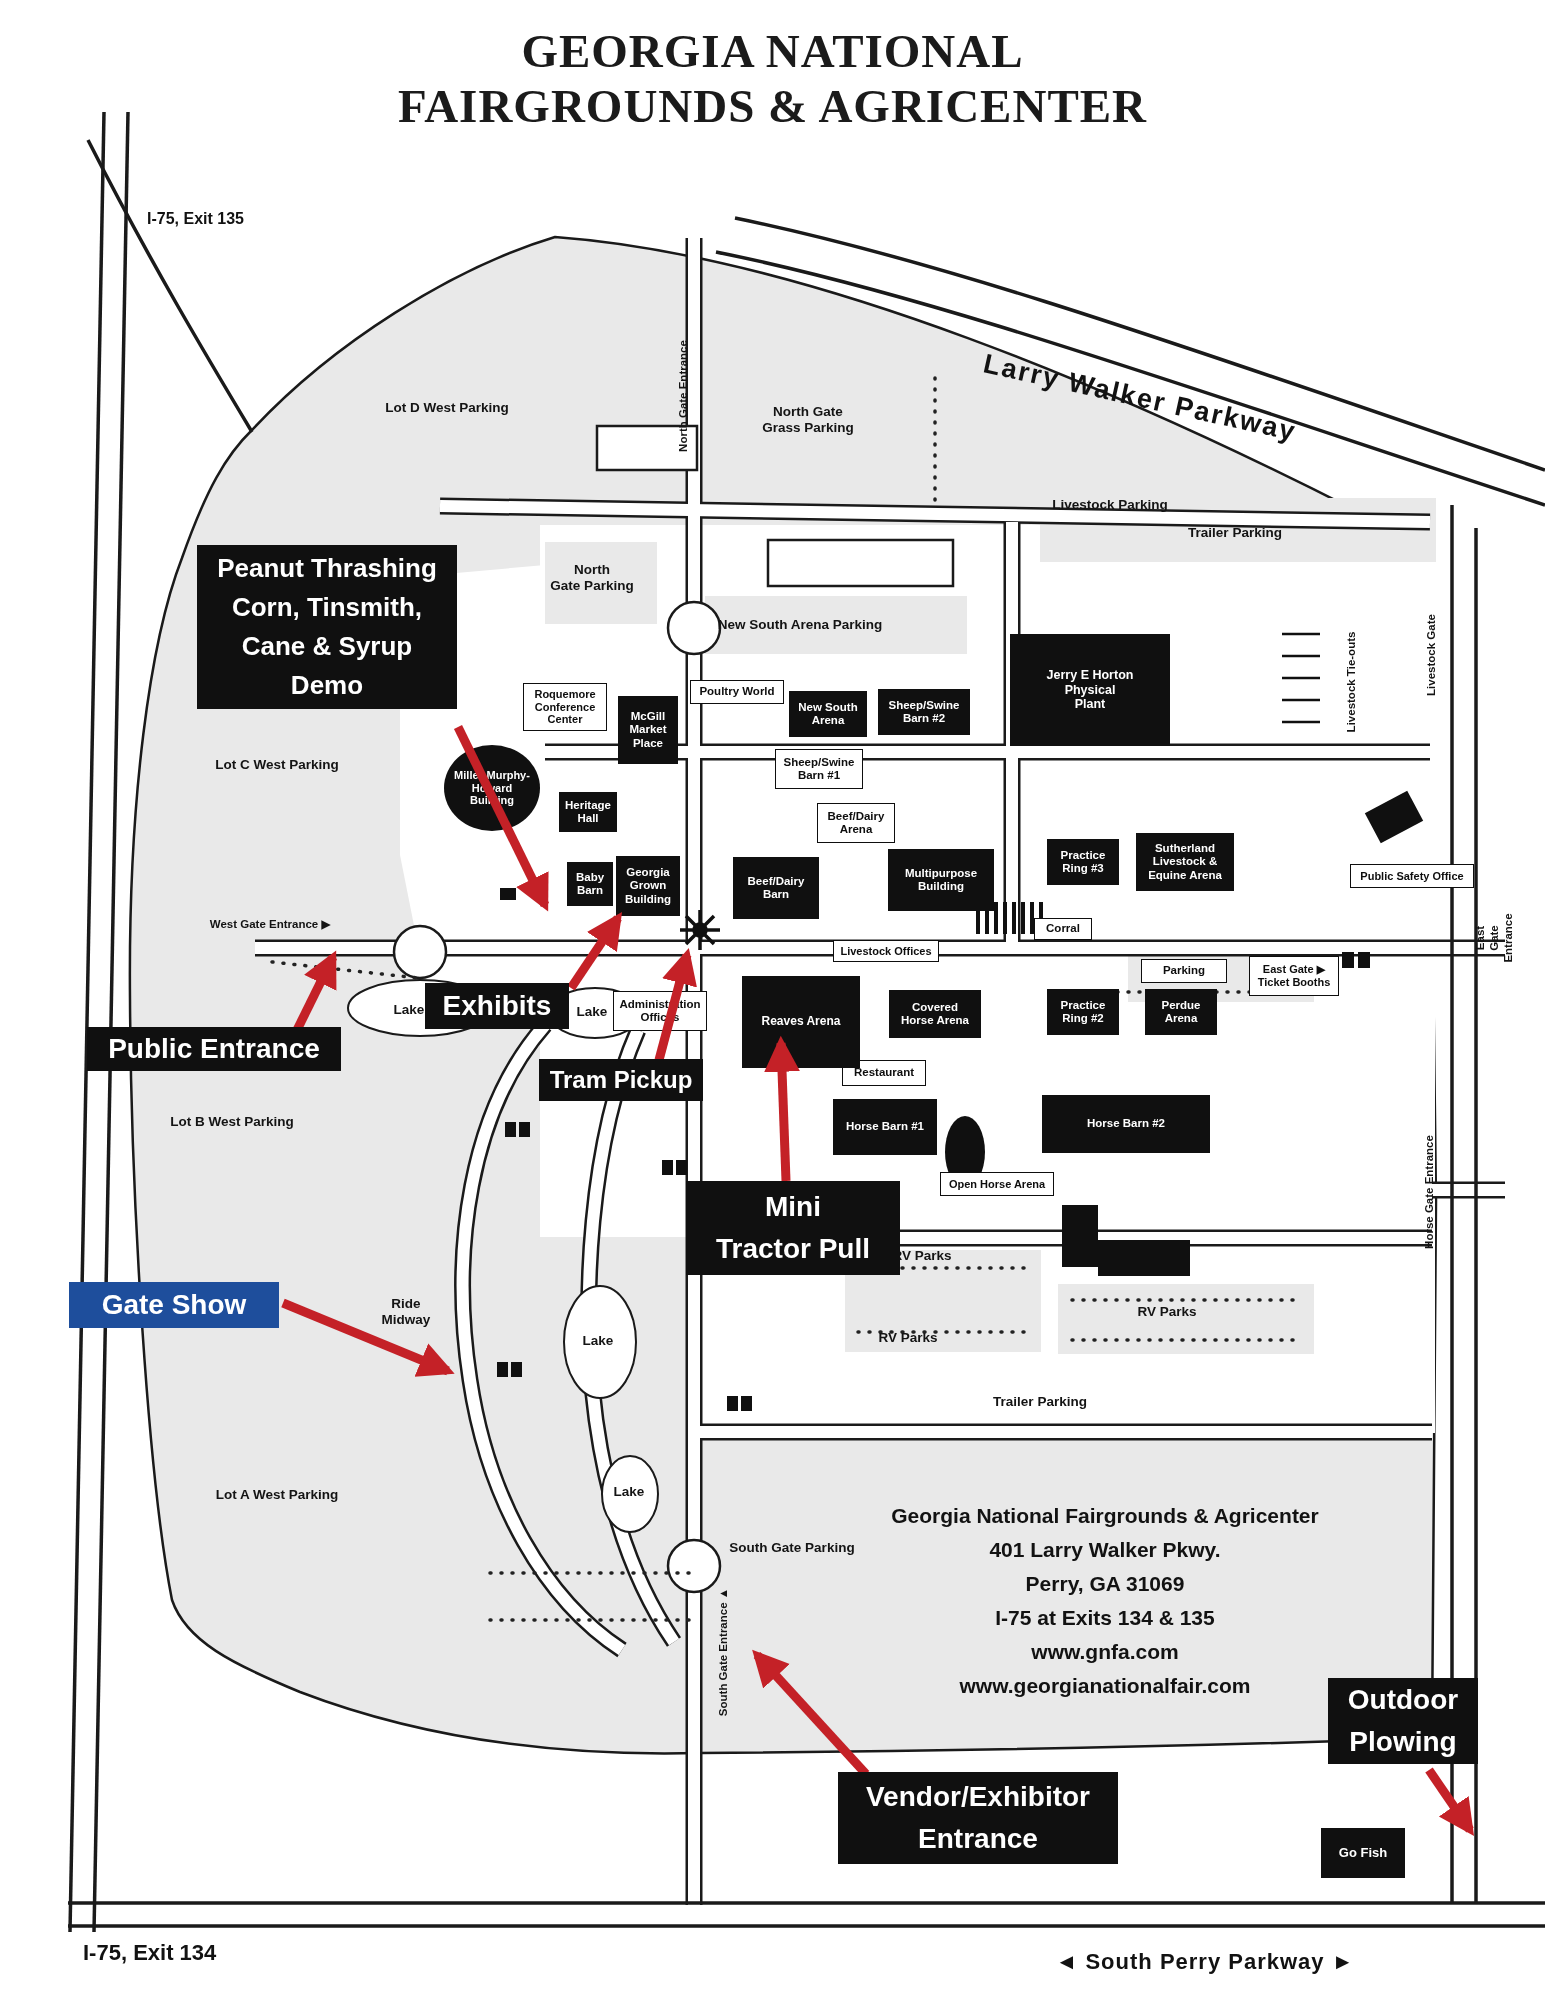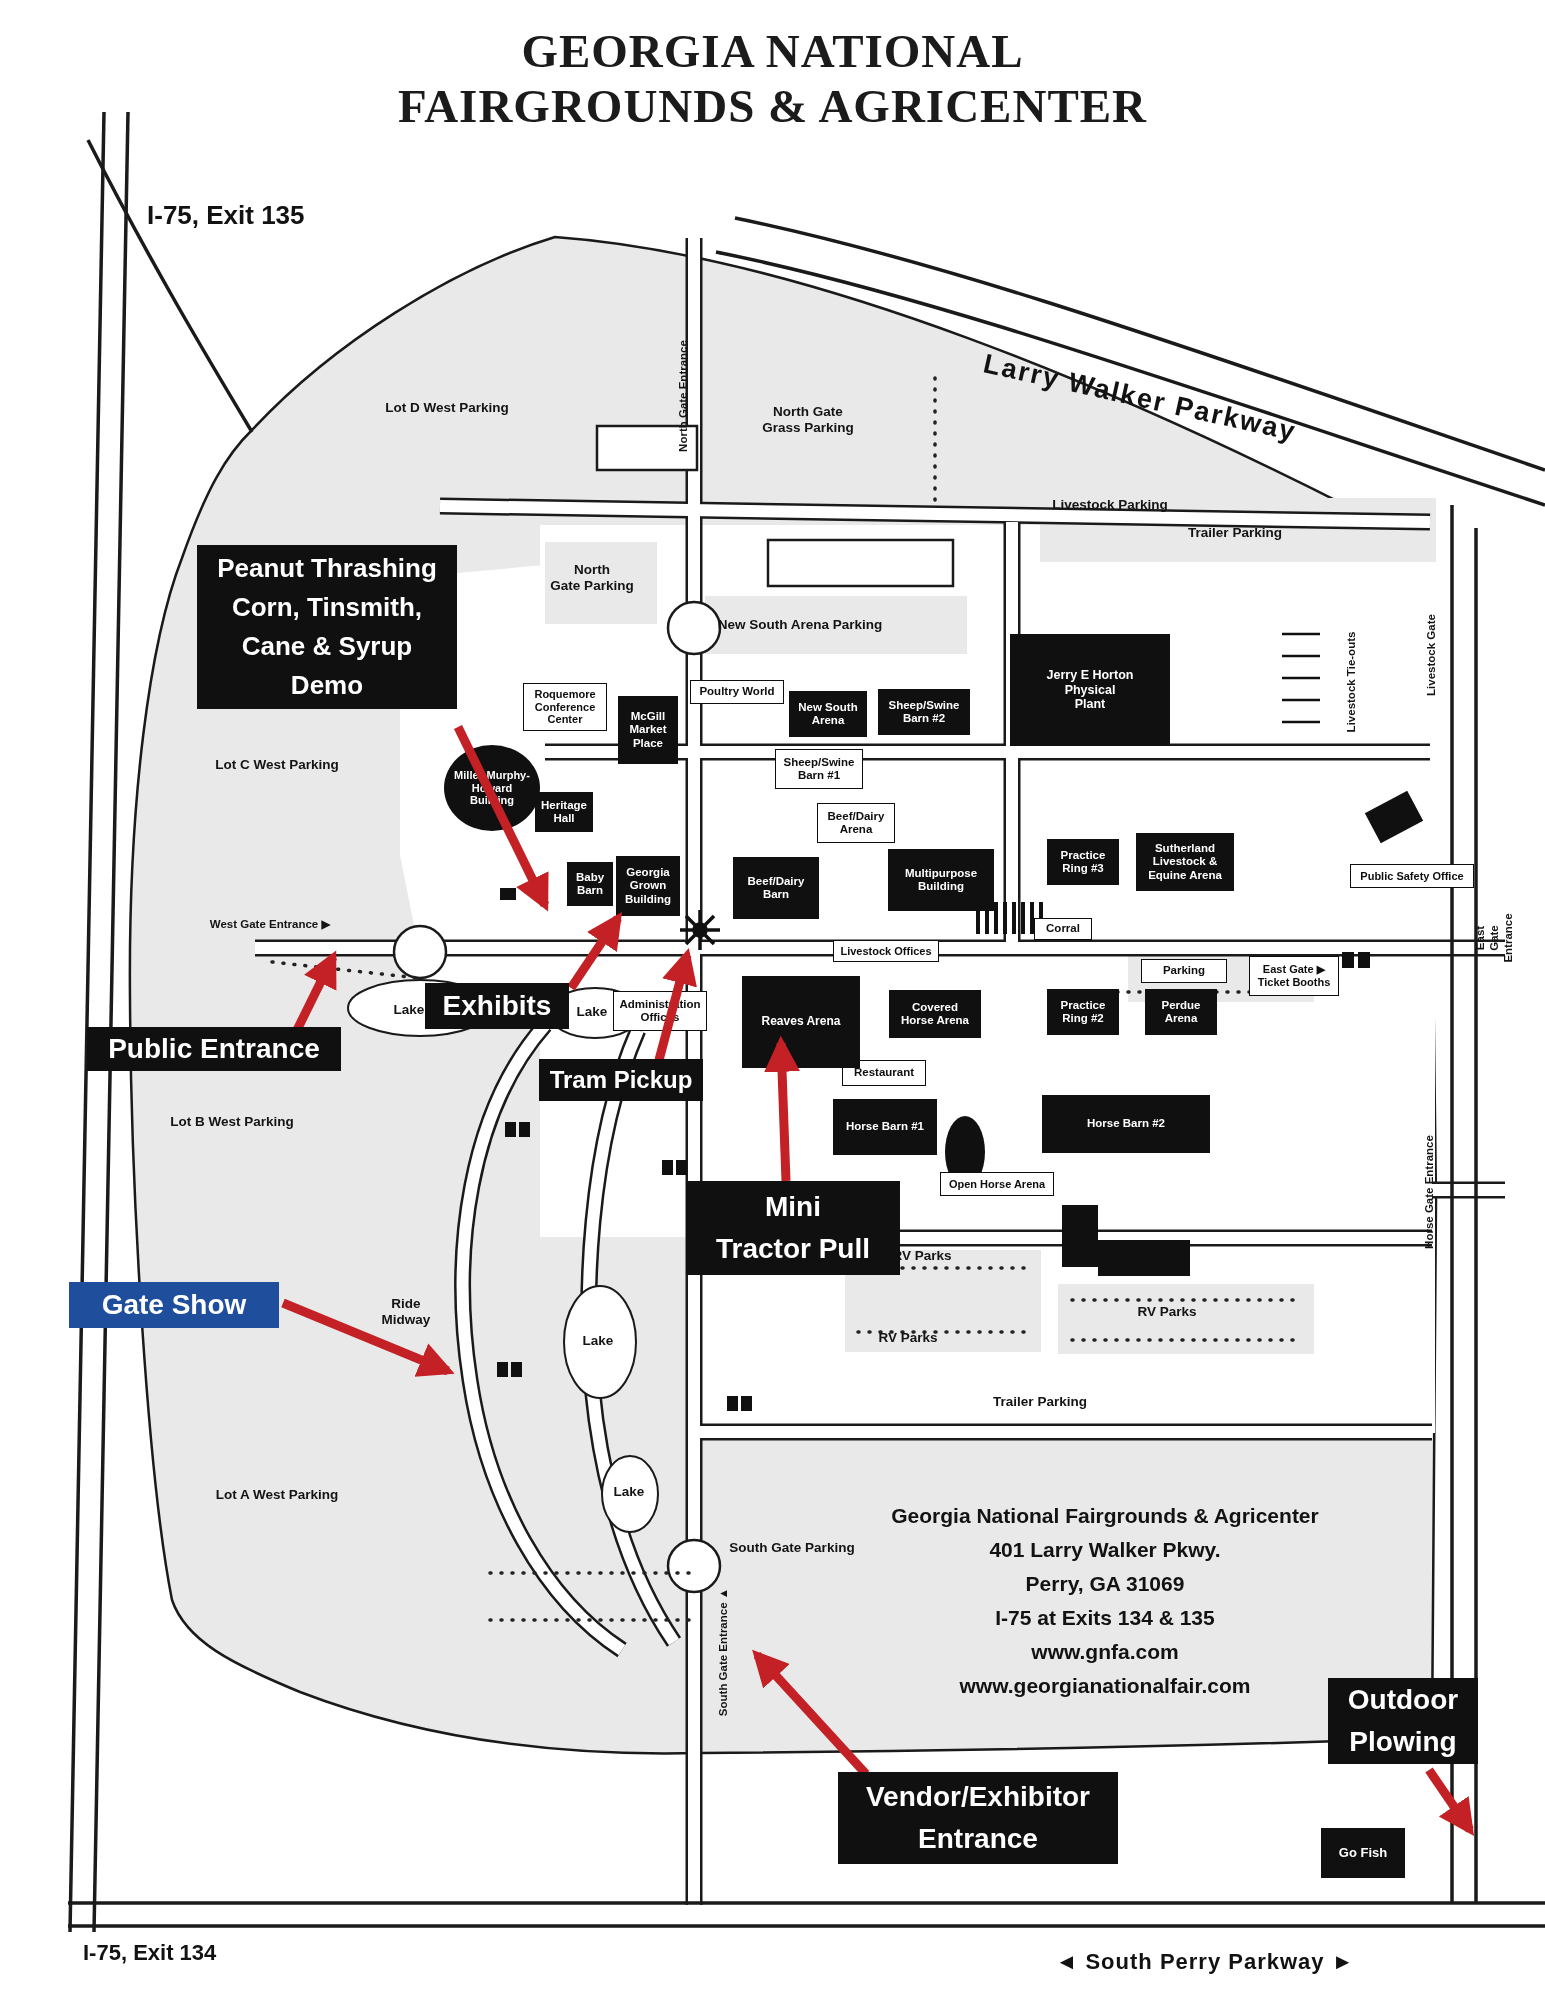--- a/index.html
+++ b/index.html
@@ -140,21 +140,21 @@
         <path d="M 1282 722 L 1320 722"></path>
     </g>
     <g stroke="#101010" stroke-width="3.5" fill="#101010">
       <circle cx="700" cy="930" r="6"></circle>
       <path d="M 700 910 L 700 950 M 680 930 L 720 930 M 686 916 L 714 944 M 714 916 L 686 944" fill="none"></path>
     </g>
   </svg>
 
   <h1 class="title">GEORGIA NATIONAL
 FAIRGROUNDS &amp; AGRICENTER</h1>
-  <div class="roadlbl" style="left:147px;top:200px;font-size:26px">I-75, Exit 135</div>
+  <div class="roadlbl" style="left:147px;top:210px;font-size:16px">I-75, Exit 135</div>
   <div class="roadlbl" style="left:1140px;top:398px;transform:translate(-50%,-50%) rotate(12.5deg);font-size:27px;letter-spacing:2px">Larry Walker Parkway</div>
   <div class="roadlbl" style="left:83px;top:1940px;font-size:22px">I-75, Exit 134</div>
   <div class="roadlbl" style="left:1205px;top:1962px;transform:translate(-50%,-50%);font-size:22px;letter-spacing:1px">◄ South Perry Parkway ►</div>
 
   <div class="lbl" style="left:447px;top:408px">Lot D West Parking</div>
   <div class="lbl" style="left:808px;top:420px">North Gate
 Grass Parking</div>
   <div class="lbl" style="left:1110px;top:505px">Livestock Parking</div>
   <div class="lbl" style="left:1235px;top:533px">Trailer Parking</div>
   <div class="lbl" style="left:592px;top:578px">North
@@ -208,21 +208,21 @@
   <div class="bbox" style="left:828px;top:714px;width:78px;height:46px">New South
 Arena</div>
   <div class="bbox" style="left:924px;top:712px;width:92px;height:46px">Sheep/Swine
 Barn #2</div>
   <div class="bbox" style="left:1090px;top:690px;width:160px;height:112px;font-size:12.5px">Jerry E Horton
 Physical
 Plant</div>
   <div class="bbox circle" style="left:492px;top:788px;width:96px;height:86px;font-size:11px">Miller-Murphy-
 Howard
 Building</div>
-  <div class="bbox" style="left:564px;top:812px;width:58px;height:40px">Heritage
+  <div class="bbox" style="left:588px;top:812px;width:58px;height:40px">Heritage
 Hall</div>
   <div class="bbox" style="left:590px;top:884px;width:46px;height:44px">Baby
 Barn</div>
   <div class="bbox" style="left:648px;top:886px;width:64px;height:60px">Georgia
 Grown
 Building</div>
   <div class="bbox" style="left:776px;top:888px;width:86px;height:62px">Beef/Dairy
 Barn</div>
   <div class="bbox" style="left:941px;top:880px;width:106px;height:62px">Multipurpose
 Building</div>

